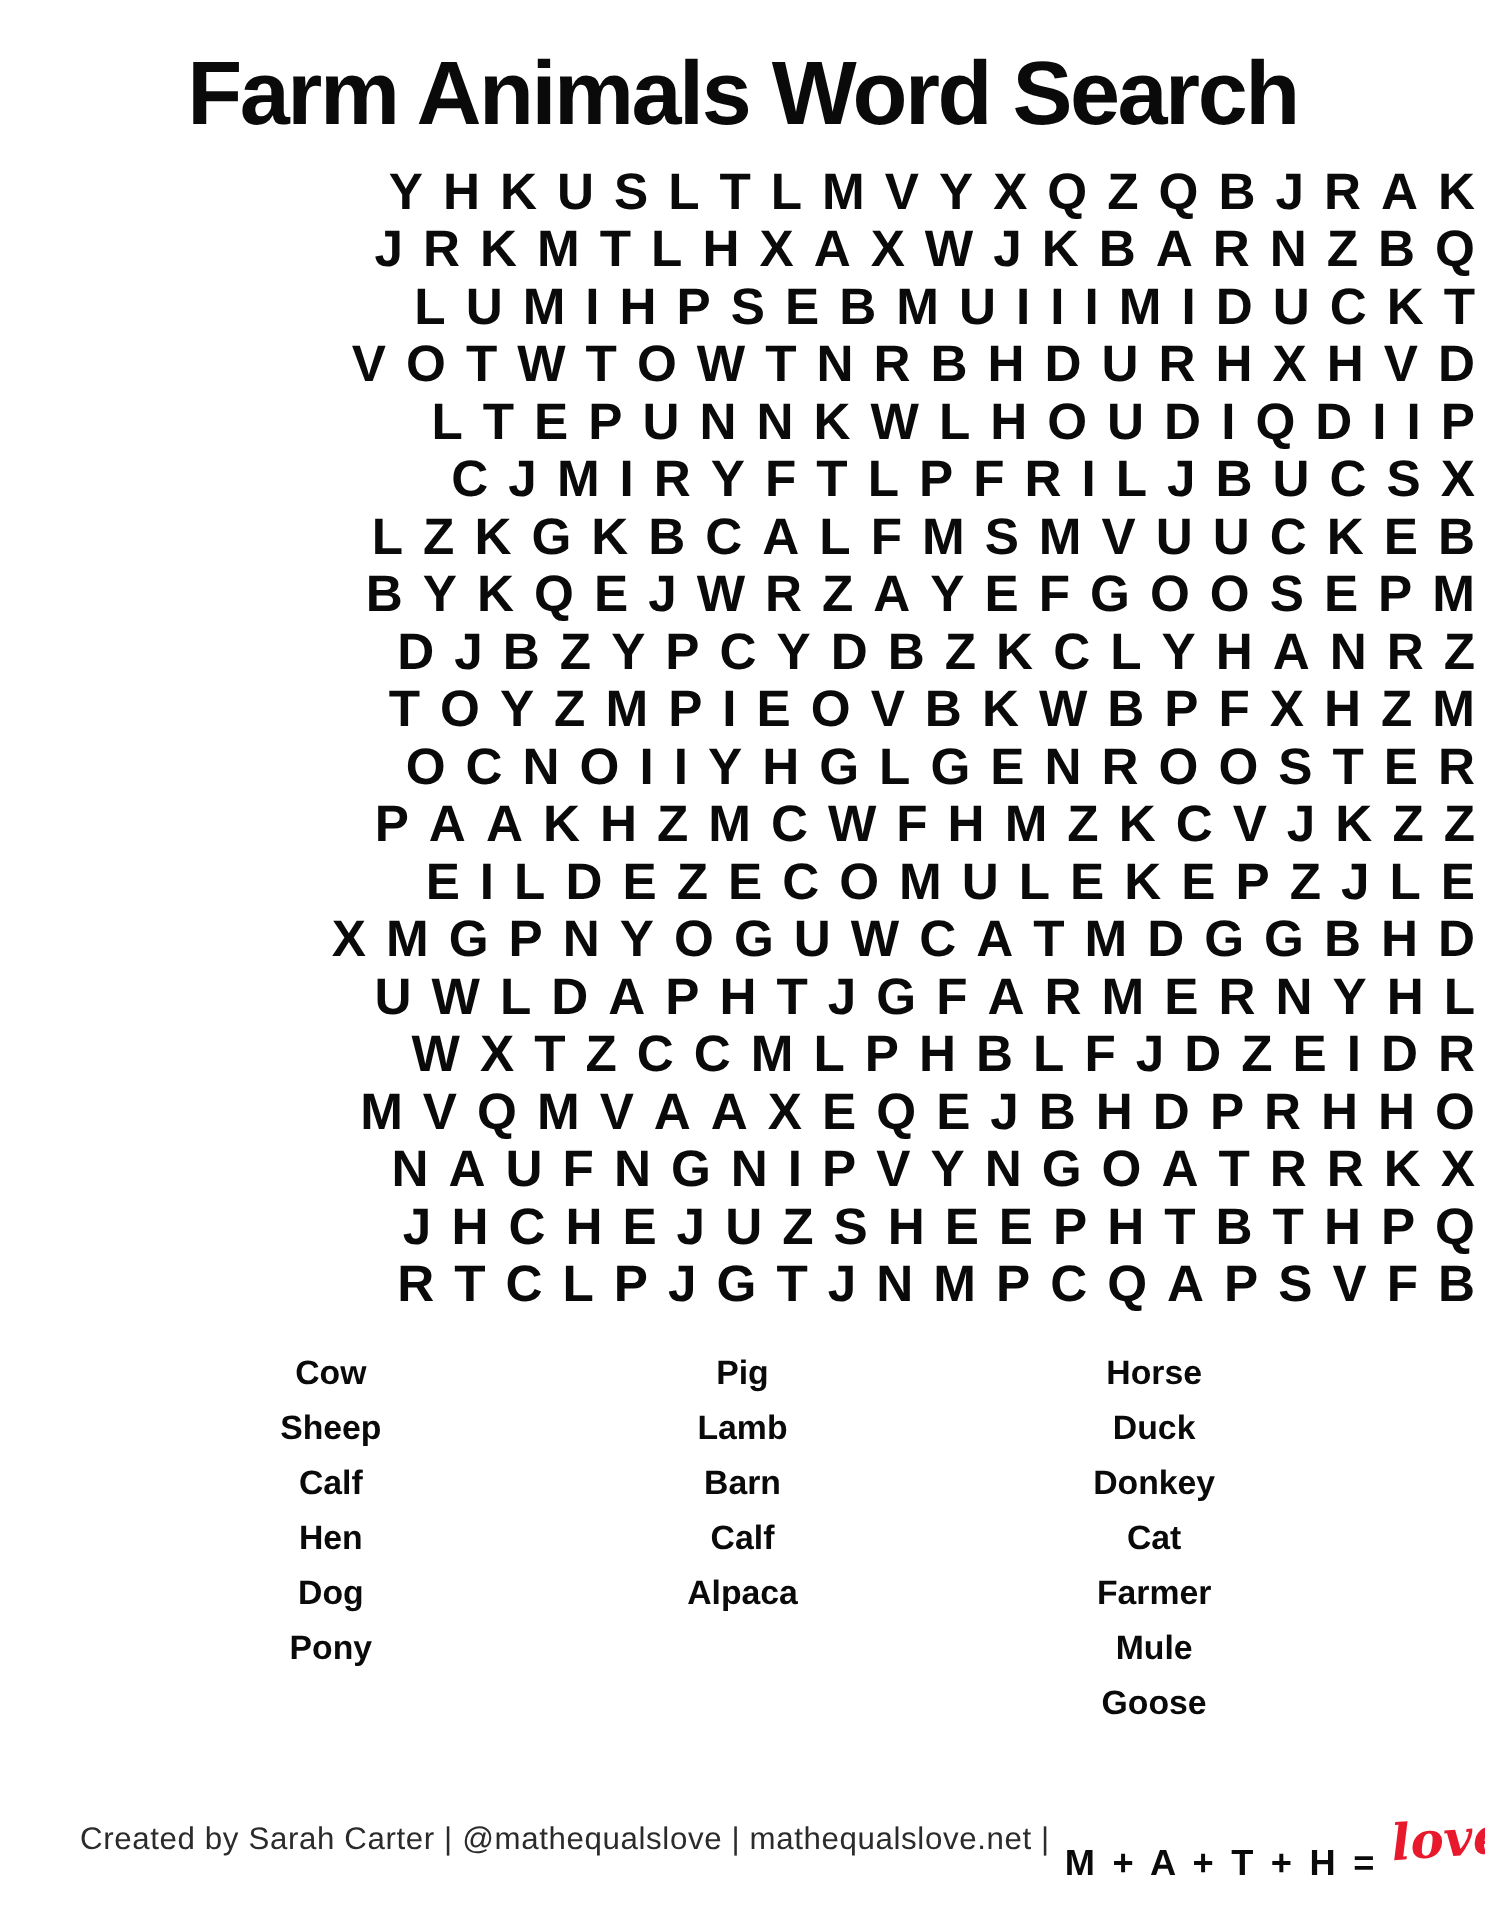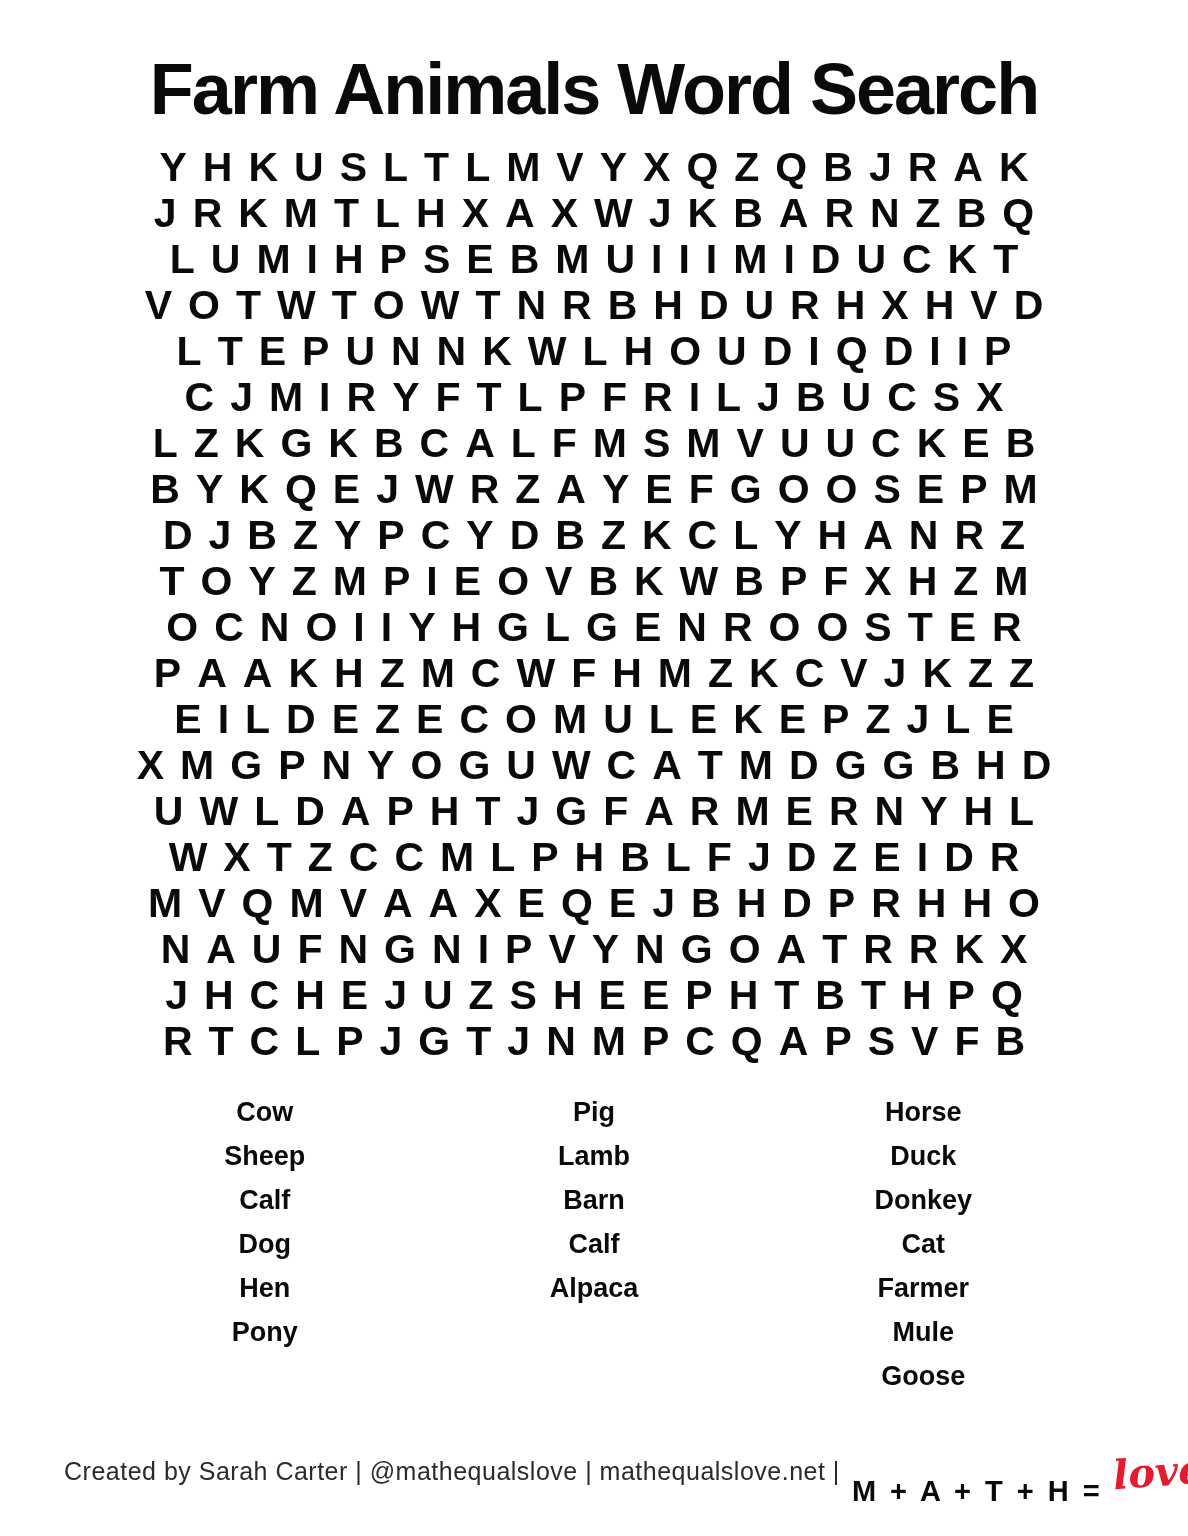--- a/index.html
+++ b/index.html
@@ -8,30 +8,30 @@
     position: relative;
     width: 1188px;
     height: 1536px;
     margin: 0 auto;
     background: #ffffff;
     font-family: "Liberation Sans", sans-serif;
     color: #000000;
     overflow: hidden;
   }
   .title {
-    margin-top: 48px;
+    margin-top: 34px;
     text-align: center;
     font-size: 72px;
     font-weight: bold;
     letter-spacing: -2px;
     color: #0a0a0a;
   }
   .grid {
     margin-top: 14px;
-    text-align: center;
+    text-align: right;
   }
   .grid-row {
     height: 46px;
     line-height: 46px;
     white-space: nowrap;
   }
   .grid-letter {
     display: inline-block;
     margin: 0 8px;
     font-size: 41px;
@@ -116,22 +116,22 @@
       <div class="grid-row"><span class="grid-letter">N</span><span class="grid-letter">A</span><span class="grid-letter">U</span><span class="grid-letter">F</span><span class="grid-letter">N</span><span class="grid-letter">G</span><span class="grid-letter">N</span><span class="grid-letter">I</span><span class="grid-letter">P</span><span class="grid-letter">V</span><span class="grid-letter">Y</span><span class="grid-letter">N</span><span class="grid-letter">G</span><span class="grid-letter">O</span><span class="grid-letter">A</span><span class="grid-letter">T</span><span class="grid-letter">R</span><span class="grid-letter">R</span><span class="grid-letter">K</span><span class="grid-letter">X</span></div>
       <div class="grid-row"><span class="grid-letter">J</span><span class="grid-letter">H</span><span class="grid-letter">C</span><span class="grid-letter">H</span><span class="grid-letter">E</span><span class="grid-letter">J</span><span class="grid-letter">U</span><span class="grid-letter">Z</span><span class="grid-letter">S</span><span class="grid-letter">H</span><span class="grid-letter">E</span><span class="grid-letter">E</span><span class="grid-letter">P</span><span class="grid-letter">H</span><span class="grid-letter">T</span><span class="grid-letter">B</span><span class="grid-letter">T</span><span class="grid-letter">H</span><span class="grid-letter">P</span><span class="grid-letter">Q</span></div>
       <div class="grid-row"><span class="grid-letter">R</span><span class="grid-letter">T</span><span class="grid-letter">C</span><span class="grid-letter">L</span><span class="grid-letter">P</span><span class="grid-letter">J</span><span class="grid-letter">G</span><span class="grid-letter">T</span><span class="grid-letter">J</span><span class="grid-letter">N</span><span class="grid-letter">M</span><span class="grid-letter">P</span><span class="grid-letter">C</span><span class="grid-letter">Q</span><span class="grid-letter">A</span><span class="grid-letter">P</span><span class="grid-letter">S</span><span class="grid-letter">V</span><span class="grid-letter">F</span><span class="grid-letter">B</span></div>
     </div>
 
   <div class="word-list">
     <div class="word-col">
         <div class="word">Cow</div>
         <div class="word">Sheep</div>
         <div class="word">Calf</div>
+        <div class="word">Hen</div>
         <div class="word">Dog</div>
-        <div class="word">Hen</div>
         <div class="word">Pony</div>
       </div>
     <div class="word-col">
         <div class="word">Pig</div>
         <div class="word">Lamb</div>
         <div class="word">Barn</div>
         <div class="word">Calf</div>
         <div class="word">Alpaca</div>
       </div>
     <div class="word-col">

